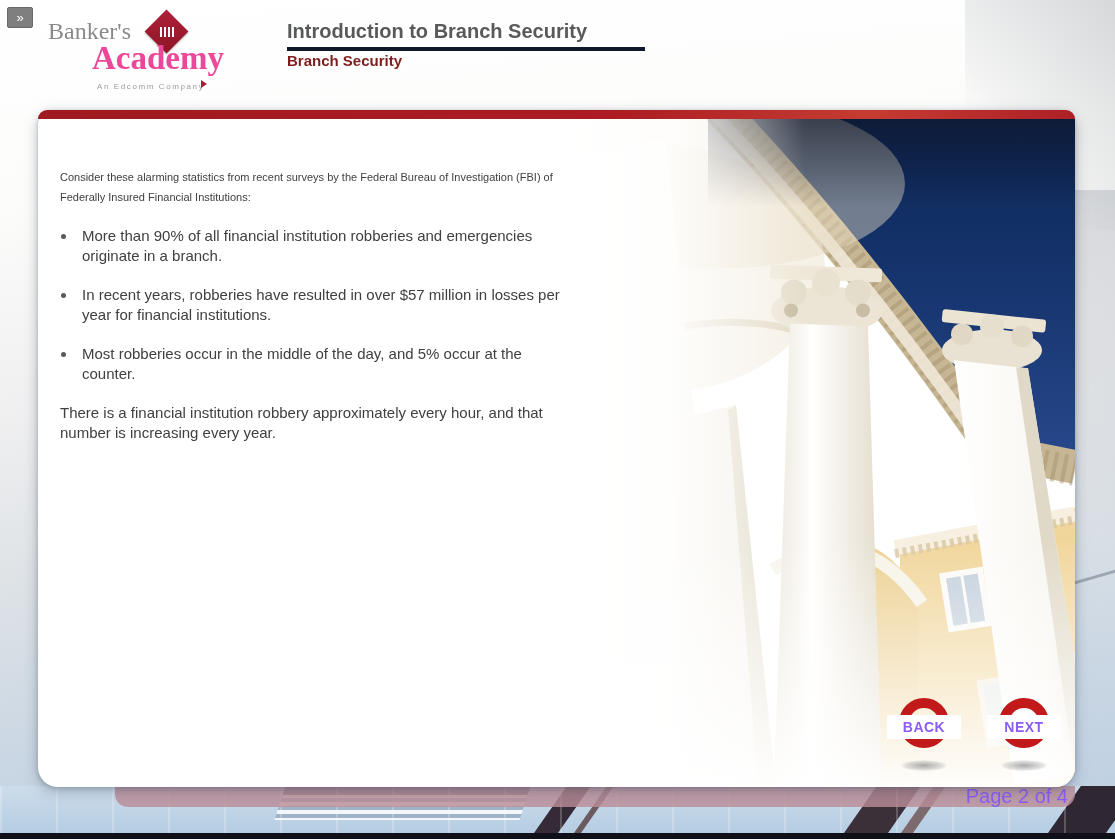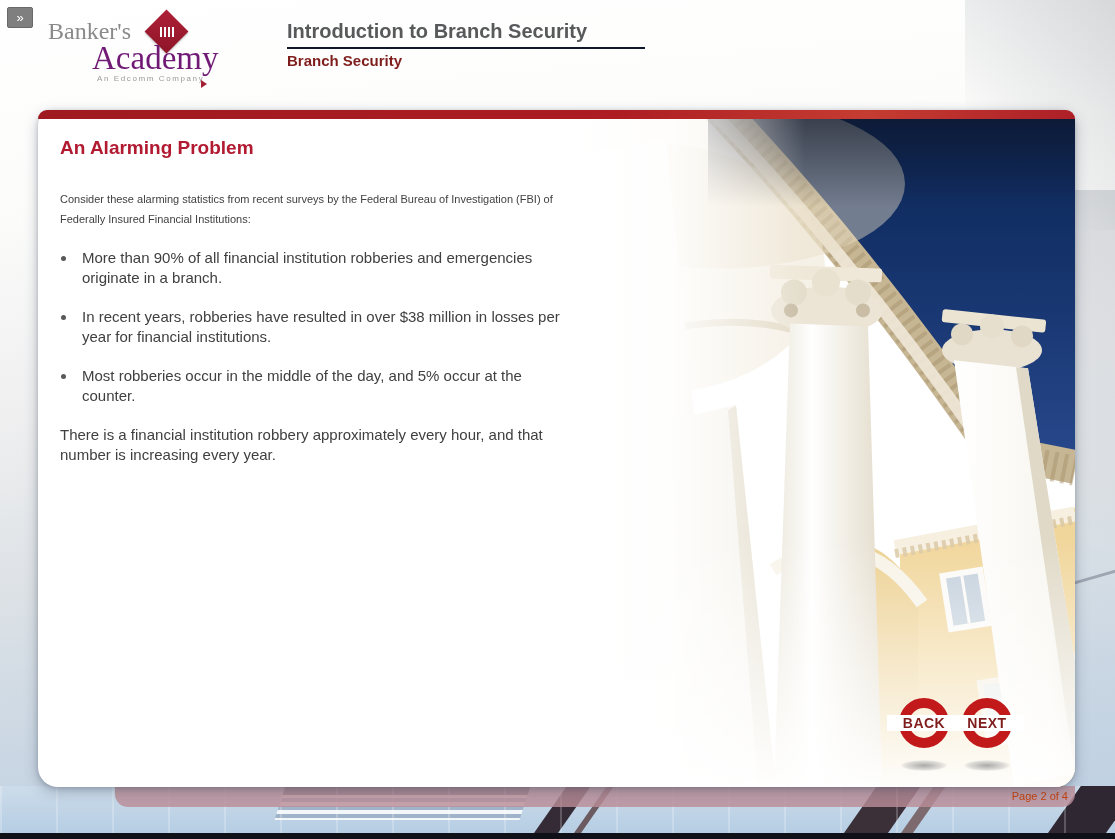--- a/index.html
+++ b/index.html
@@ -26,29 +26,29 @@
   .logo { position:absolute; left:45px; top:14px; width:185px; height:86px; }
   .logo-bankers { position:absolute; left:3px; top:4px; font-family:"Liberation Serif",serif;
     font-size:24px; color:#8a8a8a;text-align:right; }
   .logo-diamond { position:absolute; left:106px; top:2px; width:31px; height:31px;
     background:linear-gradient(135deg,#ae2038,#8e1527); transform:rotate(45deg);
     box-shadow:1px 1px 2px rgba(0,0,0,0.25); }
   .logo-diamond .bars { position:absolute; left:0; top:0; width:100%; height:100%;
     transform:rotate(-45deg); display:flex; align-items:center; justify-content:center; gap:2px; }
   .logo-diamond .bars i { display:block; width:2px; height:10px; background:#fff; }
   .logo-academy { position:absolute; left:47px; top:26px; font-family:"Liberation Serif",serif;
-    font-size:33px; color:#701a75; }
-  .logo-tagline { position:absolute; left:52px; top:60px; font-size:8px; letter-spacing:1.6px;
+    font-size:33px; color:#ec4899;font-weight:bold; }
+  .logo-tagline { position:absolute; left:52px; top:68px; font-size:8px; letter-spacing:1.6px;
     color:#9b9b9b; white-space:nowrap; }
   .logo-arrow { position:absolute; left:156px; top:66px; width:0; height:0;
     border-left:6px solid #a32035; border-top:4px solid transparent; border-bottom:4px solid transparent; }
 
   
   .header-title { position:absolute; left:287px; top:20px; width:358px; font-size:20px;
-    font-weight:bold; color:#58595b; padding-bottom:4px; border-bottom:2px solid #0f172a; }
+    font-weight:bold; color:#58595b; padding-bottom:4px; border-bottom:4px solid #0f172a; }
   .header-sub { position:absolute; left:287px; top:52px; font-size:15px; font-weight:bold; color:#7f1d1d; }
 
   
   .bottom-photo { position:absolute; left:0; right:0; top:786px; height:47px; overflow:hidden;
     background:linear-gradient(180deg,#cddcea 0%,#b5cde3 100%); }
   .louvers { position:absolute; left:280px; top:0; width:245px; height:34px; transform:skewX(-18deg);
     background:
       linear-gradient(180deg,#5f7081 0 9px, transparent 9px),
       repeating-linear-gradient(180deg,#f4f7fa 0 4px,#9fb4c8 4px 8px); }
   .beam { position:absolute; top:-8px; height:70px; transform:skewX(-35deg); }
@@ -58,21 +58,21 @@
   .beam-d { left:915px; width:12px; background:#7d6a6e; }
   .beam-e { left:1062px; width:58px; background:#2f2833; }
   .glass-lines { position:absolute; inset:0;
     background:repeating-linear-gradient(90deg, rgba(255,255,255,0.22) 0 2px, transparent 2px 56px); }
   .bottom-bar { position:absolute; left:0; right:0; bottom:0; height:6px; background:#101019; }
 
   
   .page-strip { position:absolute; left:115px; width:960px; top:786px; height:21px;
     background:rgba(187,141,153,0.82); border-radius:0 0 13px 13px; }
   .page-indicator { position:absolute; right:47px; top:786px; height:21px; line-height:21px;
-    font-size:11px; color:#c2410c; }
+    font-size:20px; color:#8b5cf6; }
 
   
   .card { position:absolute; left:38px; top:110px; width:1037px; height:677px; background:#fff;
     border-radius:15px 15px 20px 20px;
     box-shadow:0 4px 14px rgba(60,70,90,0.35), 0 1px 4px rgba(60,70,90,0.25); }
   .card-topbar { position:absolute; left:0; top:0; right:0; height:9px;
     background:linear-gradient(90deg,#9f1a20 0%,#ac1c22 55%,#c53c32 80%,#ad2027 100%);
     border-radius:15px 15px 0 0; }
 
   
@@ -85,25 +85,25 @@
   .slide-heading { font-size:19px; font-weight:bold; color:#b11a31; }
   .slide-intro { margin-top:30px; font-size:11px; line-height:20px; width:505px; }
   .slide-bullets { margin-top:19px; margin-left:17px; width:492px; }
   .slide-bullets li { font-size:15px; line-height:20px; margin-bottom:19px; padding-left:5px; }
   .slide-bullets li::marker { color:#595959; }
   .slide-closing { margin-top:16px; font-size:15px; line-height:20px; width:510px; }
 
   
   .nav-btn { position:absolute; width:50px; height:50px; cursor:pointer; }
   .nav-btn.back { left:861px; top:588px; }  
-  .nav-btn.next { left:924px; top:588px; }
+  .nav-btn.next { left:961px; top:588px; }
   .nav-ring { width:50px; height:50px; border:10px solid #c2191b; border-radius:50%; }
-  .nav-stripe { position:absolute; top:17px; left:-12px; right:-12px; height:16px; background:#fff;
+  .nav-stripe { position:absolute; top:17px; left:-12px; right:-12px; height:24px; background:#fff;
     display:flex; align-items:center; justify-content:center;
-    font-size:14px; font-weight:bold; color:#7f1d1d; letter-spacing:0.5px; }
+    font-size:14px; font-weight:bold; color:#8b5cf6; letter-spacing:0.5px; }
   .nav-shadow { position:absolute; top:62px; left:2px; width:46px; height:11px; border-radius:50%;
     background:radial-gradient(ellipse at center, rgba(90,90,95,0.5) 0%, rgba(120,120,125,0.22) 55%, transparent 75%); }
 </style>
 </head>
 <body>
 
 <div class="bg-corner"></div>
 <div class="bg-wedge"></div>
 <div class="bg-diag-line"></div>
 
@@ -234,25 +234,24 @@
       <path d="M 446 249 L 458 250 L 522 652 L 505 657 Z" fill="#e0d9c7"></path>
 
       <rect x="138" y="0" width="367" height="88" fill="url(#topShade)"></rect>
 
       <rect x="0" y="0" width="235" height="670" fill="url(#fadeL)"></rect>
       <rect x="0" y="420" width="505" height="250" fill="url(#fadeB)"></rect>
     </svg>
   </div>
 
   <div class="card-content">
-    <div class="slide-heading">An Alarming Problem</div>
     <p class="slide-intro">Consider these alarming statistics from recent surveys by the Federal Bureau of Investigation (FBI) of Federally Insured Financial Institutions:</p>
     <ul class="slide-bullets">
       <li>More than 90% of all financial institution robberies and emergencies originate in a branch.</li>
-      <li>In recent years, robberies have resulted in over $38 million in losses per year for financial institutions.</li>
+      <li>In recent years, robberies have resulted in over $57 million in losses per year for financial institutions.</li>
       <li>Most robberies occur in the middle of the day, and 5% occur at the counter.</li>
     </ul>
     <p class="slide-closing">There is a financial institution robbery approximately every hour, and that number is increasing every year.</p>
   </div>
 
   <div class="nav-btn back">
     <div class="nav-ring"></div>
     <div class="nav-stripe">BACK</div>
     <div class="nav-shadow"></div>
   </div>

